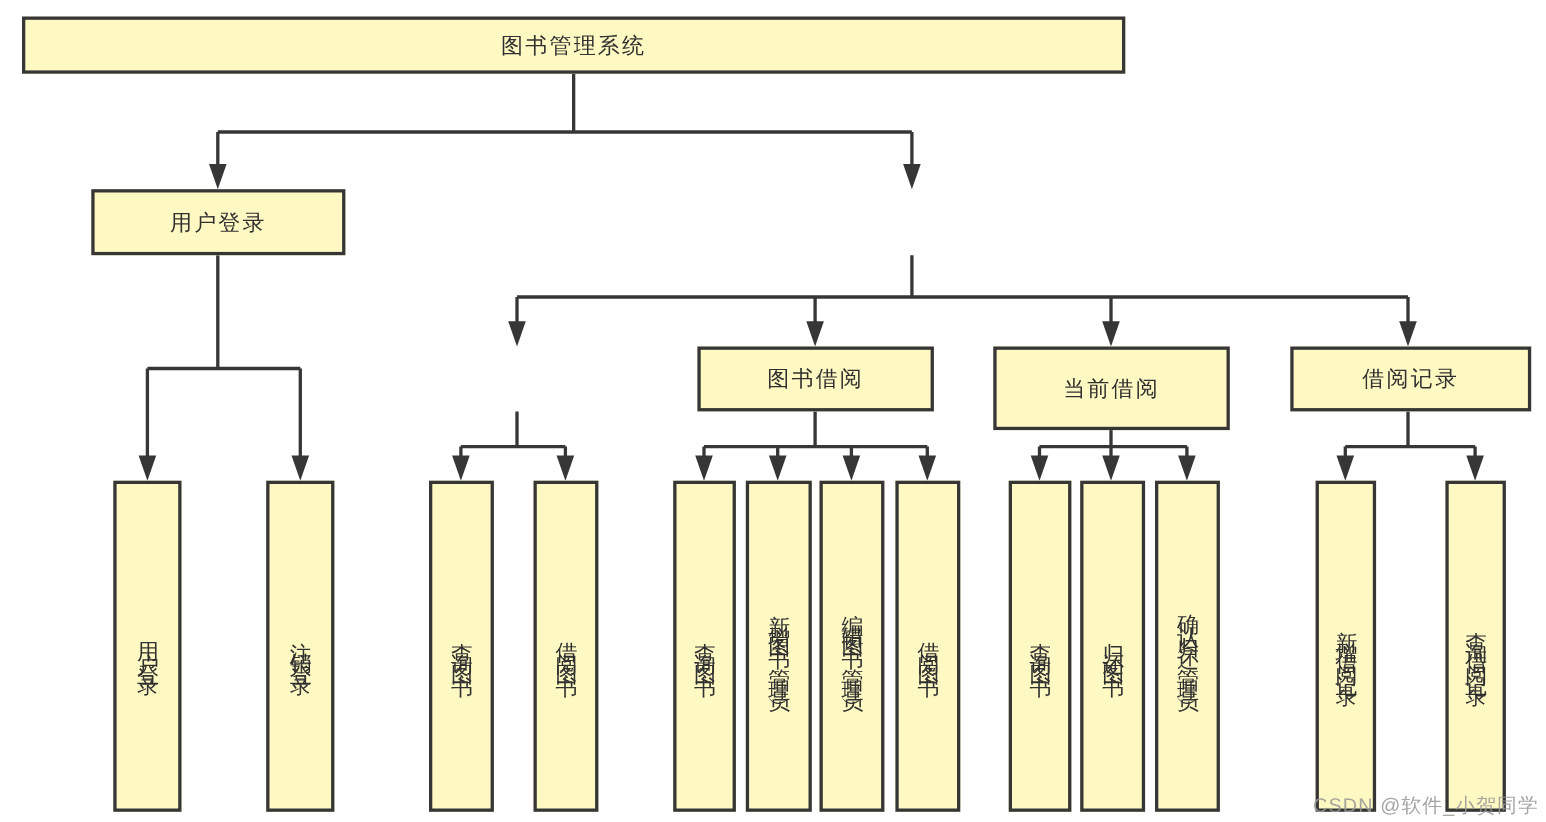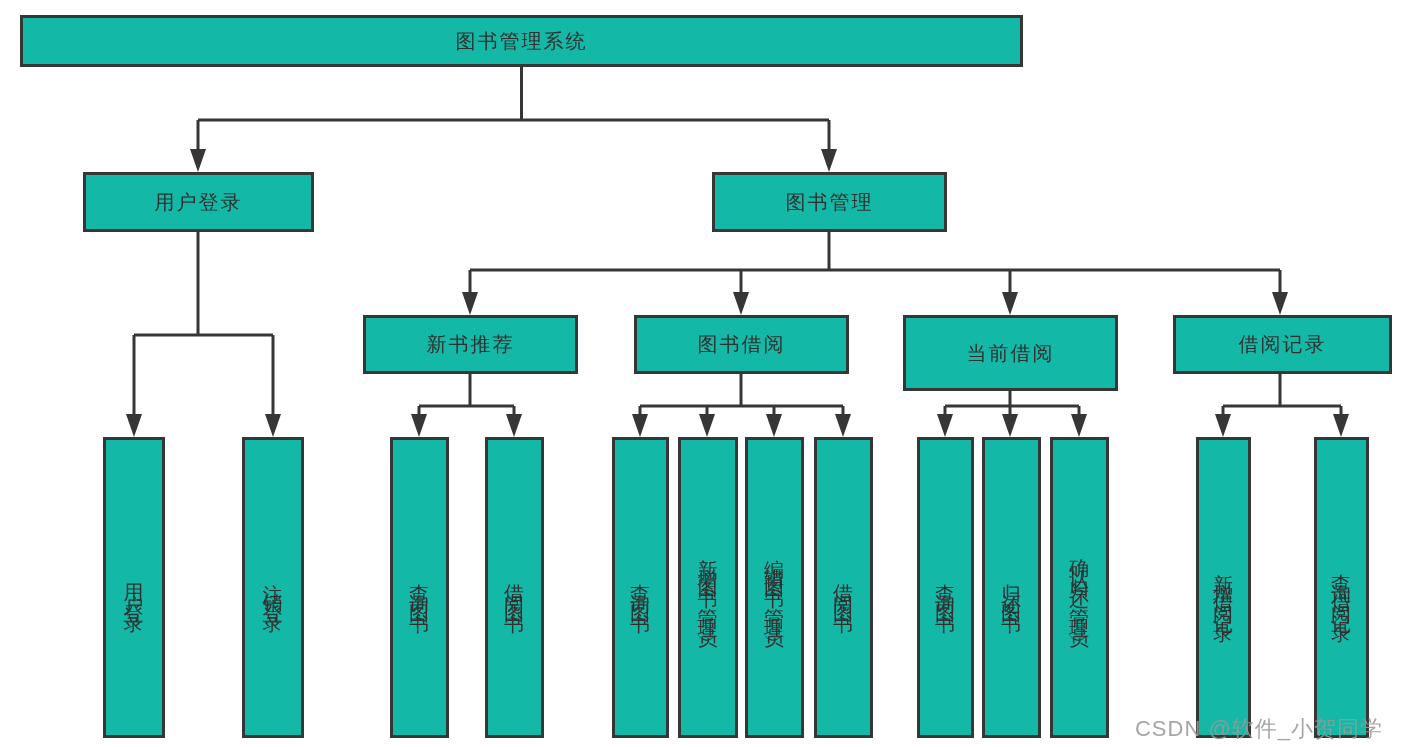--- a/index.html
+++ b/index.html
@@ -7,43 +7,43 @@
     position:relative;
     width:1405px;height:747px;
     background:#ffffff;
     font-family:"Liberation Sans","DejaVu Sans",sans-serif;
     overflow:hidden;
   }
   .wires{position:absolute;left:0;top:0;z-index:1;}
   .box{
     position:absolute;
     box-sizing:border-box;
-    background:#14b8a6;
+    background:#fef9c3;
     border:3px solid #363636;
     display:flex;
     align-items:center;
     justify-content:center;
     font-size:20px;
     color:#303030;
     letter-spacing:2px;
     z-index:2;
     white-space:nowrap;
   }
   .vbox{
     writing-mode:vertical-rl;
     text-orientation:mixed;
     letter-spacing:10px;
     white-space:normal;
     line-height:1;
   }
   .watermark{
     position:absolute;
-    right:22px;
+    right:6px;
     bottom:3px;
-    font-size:22px;
+    font-size:18px;
     letter-spacing:1px;
     color:rgba(152,152,152,0.88);
     z-index:3;
   }
 </style>
 </head>
 <body>
 
 <div class="canvas">
 
@@ -86,23 +86,21 @@
       <use href="#ah" transform="translate(1010,437)"></use>
       <use href="#ah" transform="translate(1079,437)"></use>
       <use href="#ah" transform="translate(1223,437)"></use>
       <use href="#ah" transform="translate(1341,437)"></use>
     </g>
   </svg>
 
   <div class="box" style="left:20px;top:15px;width:1003px;height:52px;">图书管理系统</div>
 
   <div class="box" style="left:83px;top:172px;width:231px;height:60px;">用户登录</div>
-  <div class="box" style="left:712px;top:172px;width:235px;height:60px;">图书管理</div>
 
-  <div class="box" style="left:363px;top:315px;width:215px;height:59px;">新书推荐</div>
   <div class="box" style="left:634px;top:315px;width:215px;height:59px;font-family:Liberation Mono, monospace;">图书借阅</div>
   <div class="box" style="left:903px;top:315px;width:215px;height:76px;">当前借阅</div>
   <div class="box" style="left:1173px;top:315px;width:219px;height:59px;">借阅记录</div>
 
   <div class="box vbox" style="left:103px;top:437px;width:62px;height:301px;">用户登录</div>
   <div class="box vbox" style="left:242px;top:437px;width:62px;height:301px;">注销登录</div>
 
   <div class="box vbox" style="left:390px;top:437px;width:59px;height:301px;">查询图书</div>
   <div class="box vbox" style="left:485px;top:437px;width:59px;height:301px;">借阅图书</div>
 

